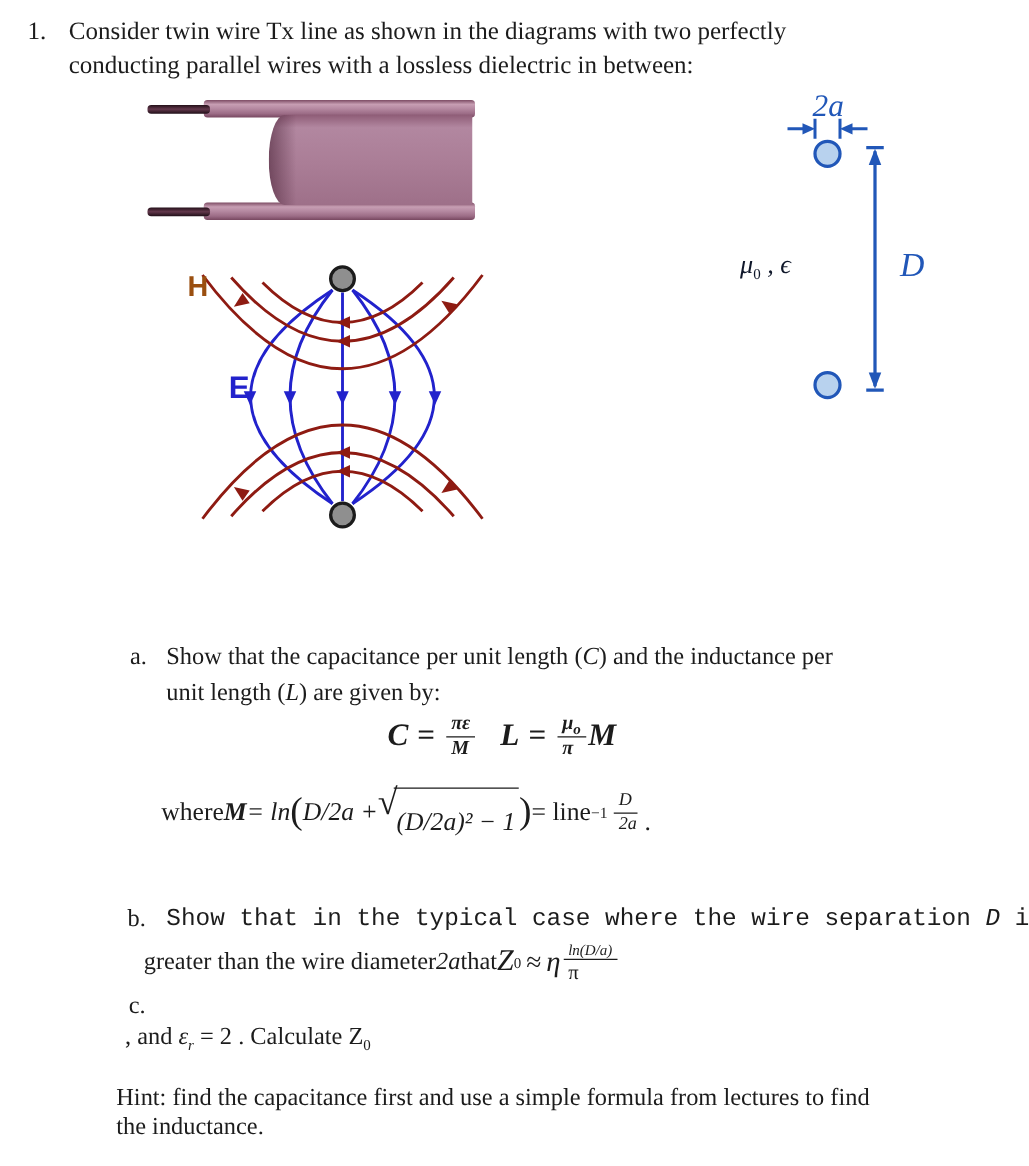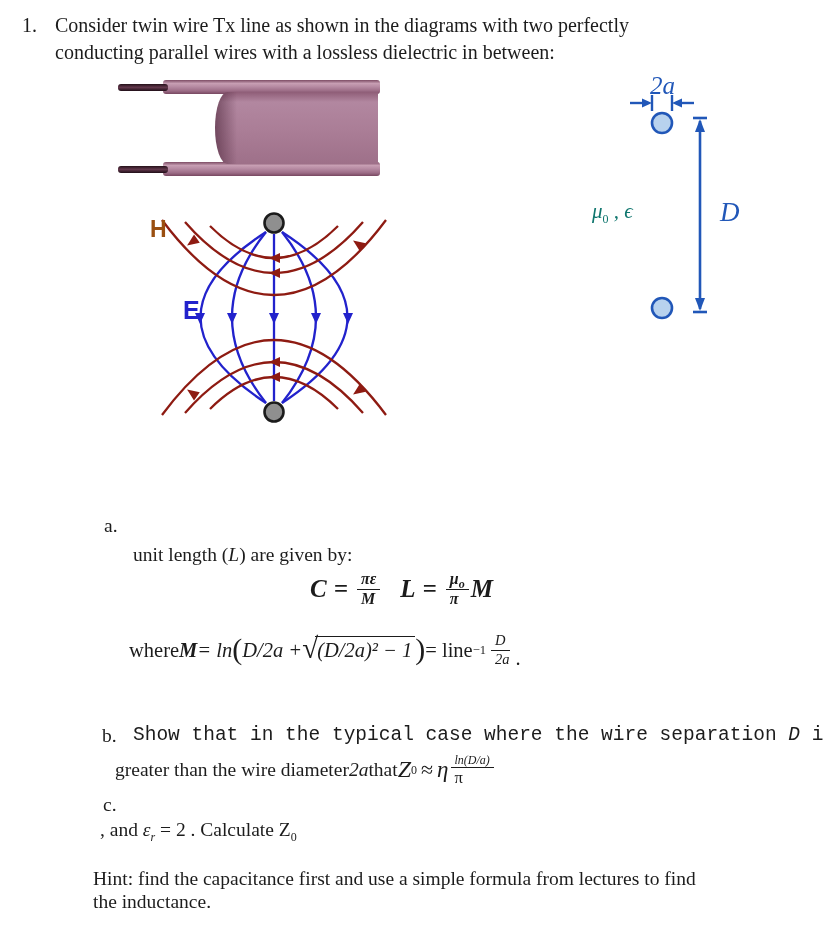--- a/index.html
+++ b/index.html
@@ -17,21 +17,21 @@
   .frac{display:inline-flex;flex-direction:column;align-items:flex-start;vertical-align:middle;margin:0 2px;}
   .frac .num{display:block;border-bottom:1.7px solid #1b1b1b;padding:0 4px 1px 4px;line-height:1.05;}
   .frac .den{display:block;padding:1px 4px 0 4px;line-height:1.05;}
   .eqmain{font-size:25px;font-weight:bold;font-style:italic;}
   .eqmain .frac .num,.eqmain .frac .den{font-size:16px;}
   .wline{font-size:20.5px;}
   .wline .frac .num,.wline .frac .den{font-size:14.5px;font-style:italic;}
   .bp{font-size:30px;font-style:normal;font-weight:400;line-height:1;transform:translateY(-1px);}
   .sqrt{display:inline-flex;align-items:flex-start;}
   .rad{font-size:29px;line-height:1;font-style:normal;transform:translateY(-2px);margin-right:-3px;}
-  .radicand{border-top:1.8px solid #1b1b1b;padding:2px 3px 0 2px;font-style:italic;}
+  .radicand{border-top:1.8px solid #1b1b1b;padding:16px 3px 0 2px;font-style:italic;}
   .baseline-dot{align-self:flex-end;padding-bottom:6px;}
   
   .fig3d{left:115px;top:78px;width:266px;height:106px;}
   .tube{position:absolute;left:48px;width:217px;height:14px;border-radius:3px;
         background:linear-gradient(180deg,#7d4c64 0%,#c79eb3 25%,#b68aa2 48%,#9c6c86 78%,#774760 100%);}
   .wirerod{position:absolute;left:3px;width:50px;height:7px;border-radius:3px;
         background:linear-gradient(180deg,#241019,#63384c 48%,#1f0e17);}
   .web{position:absolute;left:100px;top:14px;width:163px;height:72px;
         border-radius:14px 0 0 14px / 40px 0 0 40px;
         background:linear-gradient(90deg,rgba(68,30,50,0.55) 0px,rgba(68,30,50,0) 22px),
@@ -115,26 +115,27 @@
       <line x1="103" y1="240" x2="117" y2="240"></line>
     </g>
     <g fill="#2157b8">
       <polygon points="110,47 105,60 115,60"></polygon>
       <polygon points="110,239 105,226 115,226"></polygon>
     </g>
     <circle cx="72" cy="51" r="10" fill="#b8d2ee" stroke="#2157b8" stroke-width="2.6"></circle>
     <circle cx="72" cy="236" r="10" fill="#b8d2ee" stroke="#2157b8" stroke-width="2.6"></circle>
   </svg>
   <div class="abs it" style="left:650px;top:72px;font-size:25px;color:#2157b8;">2a</div>
-  <div class="abs" style="left:592px;top:199px;font-size:21px;color:#0f766e;white-space:nowrap;">
+  <div class="abs" style="left:592px;top:199px;font-size:21px;color:#0f172a;white-space:nowrap;">
     <span class="it">μ</span><sub class="s">0</sub><span class="it"> , ϵ</span>
   </div>
   <div class="abs it" style="left:720px;top:197px;font-size:27px;color:#2157b8;">D</div>
 
   <div class="abs t" style="left:104px;top:514px;">a.</div>
+  <div class="abs t" style="left:133px;top:514px;"><span>Show that the capacitance per unit length (</span><span class="it">C</span><span>) and the inductance per</span></div>
   <div class="abs t" style="left:133px;top:543px;"><span>unit length (</span><span class="it">L</span><span>) are given by:</span></div>
 
   <div class="abs mrow eqmain" style="left:310px;top:566px;height:46px;">
     <span>C</span>
     <span style="margin:0 7px;">=</span>
     <span class="frac">
         <span class="num">πε</span>
         <span class="den">M</span>
       </span>
     <span style="width:18px;"></span>

